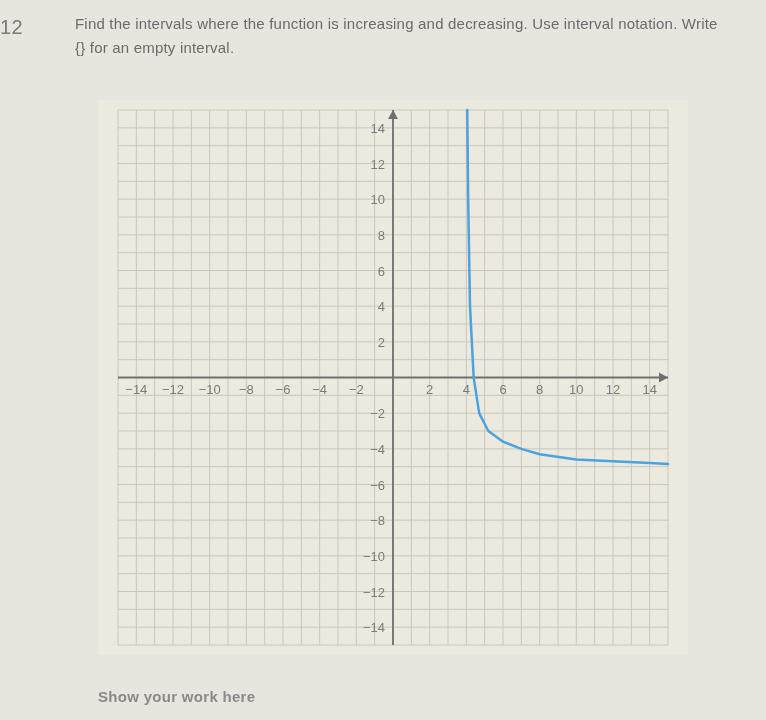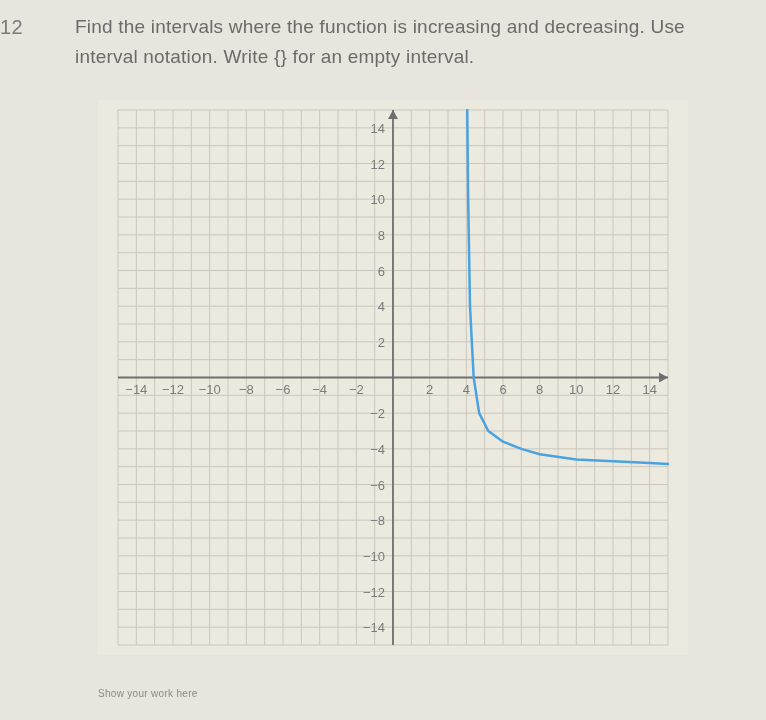--- a/index.html
+++ b/index.html
@@ -30,40 +30,40 @@
       font-size: 20px;
       font-weight: 500;
       letter-spacing: 0.5px;
     }
     .question-text {
       position: absolute;
       left: 75px;
       top: 12px;
       width: 650px;
       color: #6b6b6b;
-      font-size: 19px;
+      font-size: 15px;
       line-height: 1.6;
       font-weight: 500;
       letter-spacing: 0.2px;
     }
     .chart-container {
       position: absolute;
       left: 98px;
       top: 100px;
       width: 590px;
       height: 555px;
       background: #ebe8e1;
     }
     .show-work {
       position: absolute;
       left: 98px;
       top: 688px;
       color: #8a8a8a;
-      font-size: 10px;
-      font-weight: 400;
+      font-size: 15px;
+      font-weight: 700;
       letter-spacing: 0.3px;
     }
     svg {
       display: block;
     }
   </style>
 </head>
 <body>
 <div class="page-bg"></div>
 

